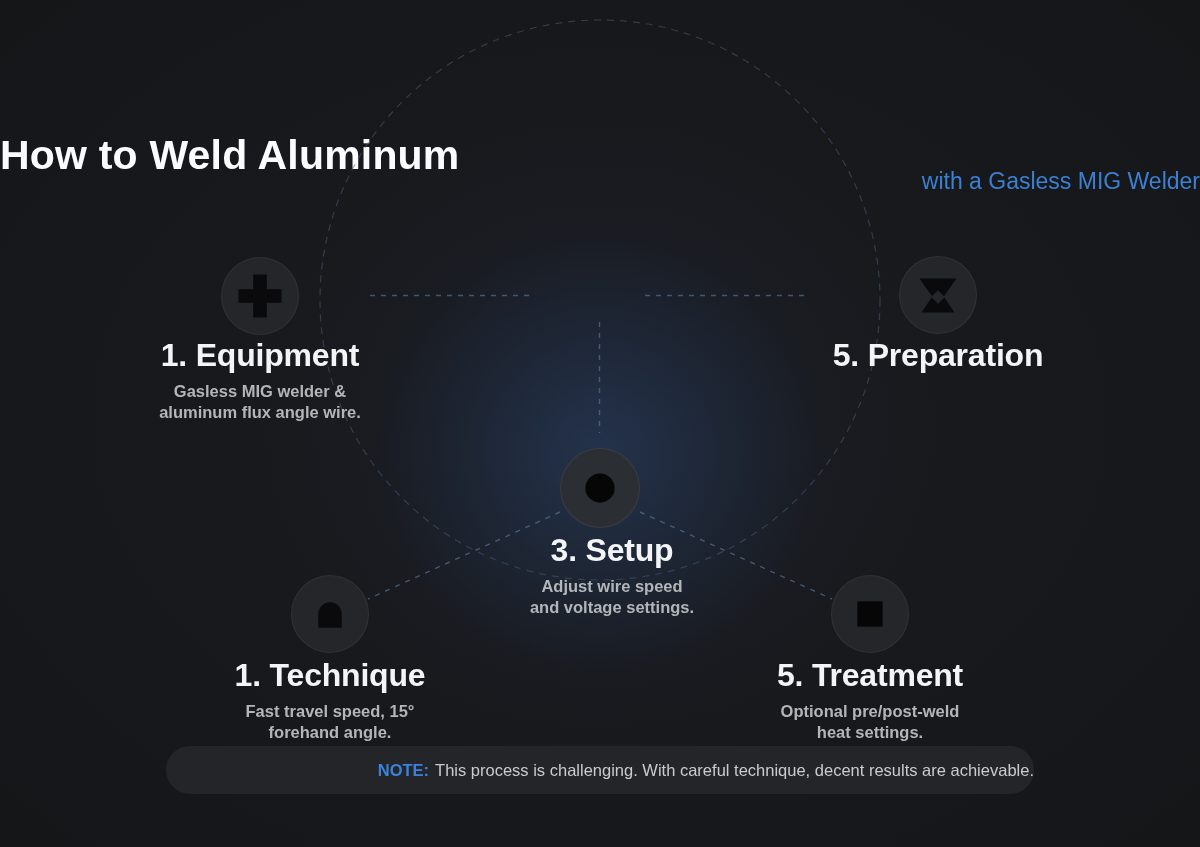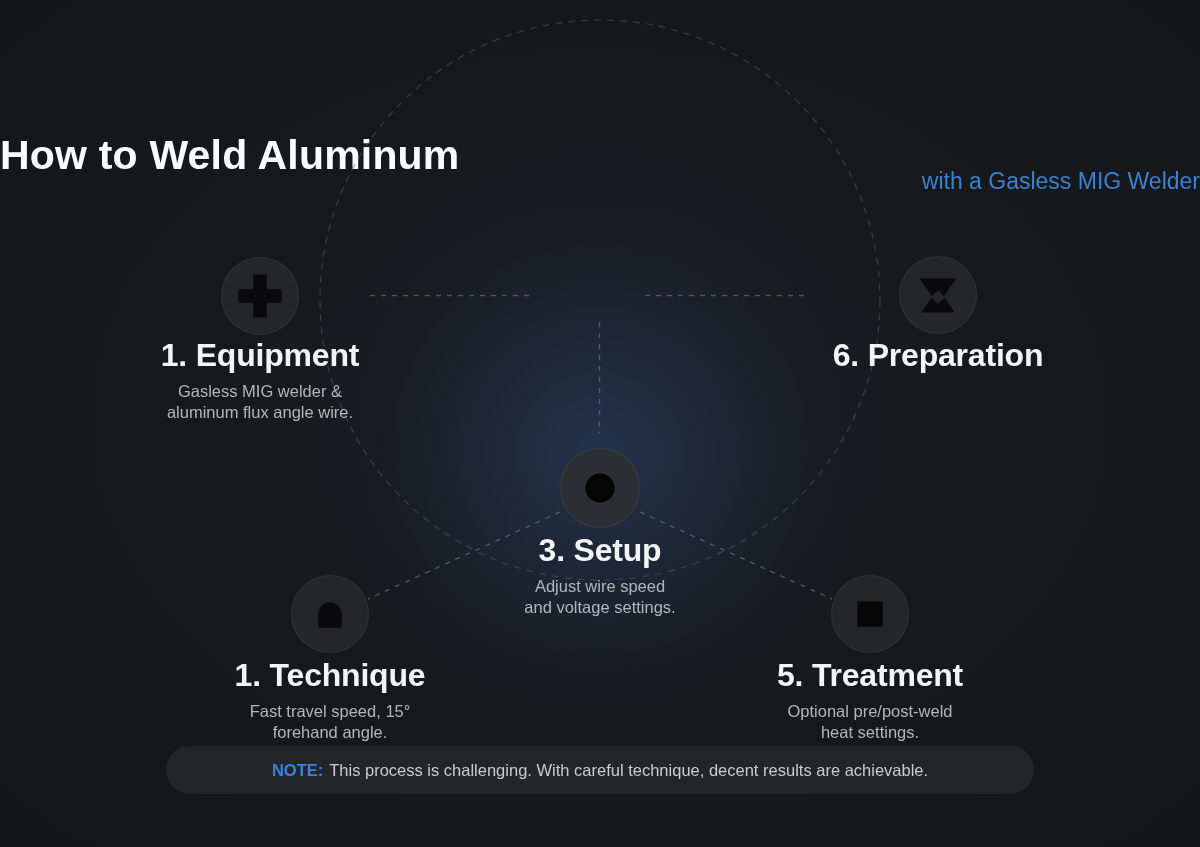--- a/index.html
+++ b/index.html
@@ -26,25 +26,25 @@
   .icon-circle{
     position:absolute;width:78px;height:78px;border-radius:50%;
     background:#242629;border:1px solid rgba(255,255,255,0.055);
     box-sizing:border-box;z-index:2;
     display:flex;align-items:center;justify-content:center;
   }
   .icon-circle.hub{width:80px;height:80px;background:#2b2e33;border-color:rgba(255,255,255,0.07);}
   .icon-circle svg{display:block;}
   .step-text{position:absolute;width:280px;text-align:center;z-index:3;}
   .step-title{font-size:32px;font-weight:700;color:#f3f4f6;margin:0 0 7px 0;letter-spacing:-0.2px;}
-  .step-desc{font-size:16.5px;line-height:1.27;color:#b3b6b9;margin:0;}
+  .step-desc{font-size:16.5px;line-height:1.27;color:#b3b6b9;margin:0;font-weight:bold;}
   .note-bar{
     position:absolute;left:166px;top:746px;width:868px;height:48px;
     background:#232528;border-radius:24px;z-index:3;
-    display:flex;align-items:center;justify-content:center;
+    display:flex;align-items:center;justify-content:flex-end;
     font-size:16.5px;color:#c9cbce;
   }
   .note-label{color:#3b82dc;font-weight:700;margin-right:6px;}
 </style>
 </head>
 <body>
 
 <div class="canvas">
 
   <svg class="decor" width="1200" height="847" viewBox="0 0 1200 847">
@@ -75,29 +75,29 @@
   </div>
 
   <div class="icon-circle" style="left:899px;top:256px;">
     <svg width="78" height="78" viewBox="0 0 78 78">
       <path d="M20 22 L58 22 L39 49 Z" fill="#0a0a0c"></path>
       <path d="M22 57 L56 57 L39 32 Z" fill="#0a0a0c"></path>
       <path d="M39 34 L46 41 L39 48 L32 41 Z" fill="#242629"></path>
     </svg>
   </div>
   <div class="step-text" style="left:798px;top:337px;">
-    <div class="step-title">6. Preparation</div>
+    <div class="step-title">5. Preparation</div>
   </div>
 
   <div class="icon-circle hub" style="left:560px;top:448px;">
     <svg width="80" height="80" viewBox="0 0 80 80">
       <circle cx="40" cy="40" r="15" fill="#060607"></circle>
     </svg>
   </div>
-  <div class="step-text" style="left:460px;top:532px;">
+  <div class="step-text" style="left:472px;top:532px;">
     <div class="step-title">3. Setup</div>
     <p class="step-desc">
       <span>Adjust wire speed</span><br>
       <span>and voltage settings.</span>
     </p>
   </div>
 
   <div class="icon-circle" style="left:291px;top:575px;">
     <svg width="78" height="78" viewBox="0 0 78 78">
       <path d="M27 53 V39 a12 12 0 0 1 24 0 V53 Z" fill="#0a0a0c"></path>

